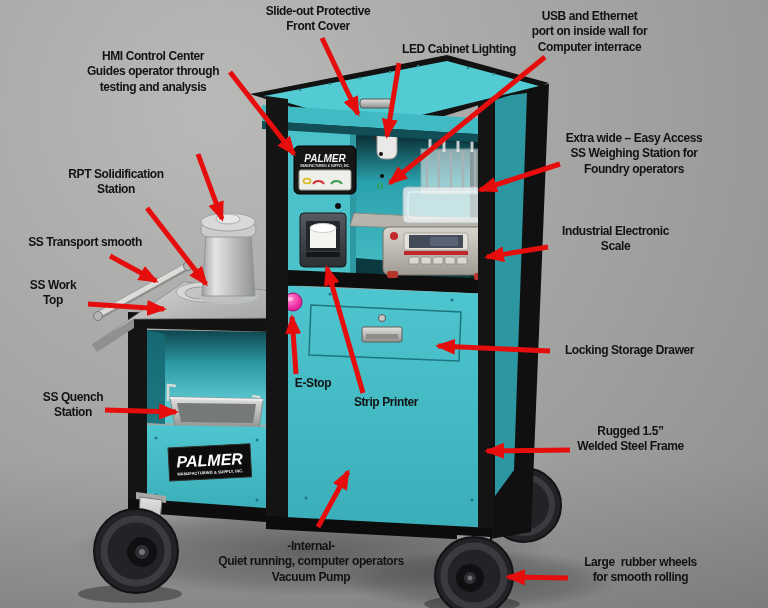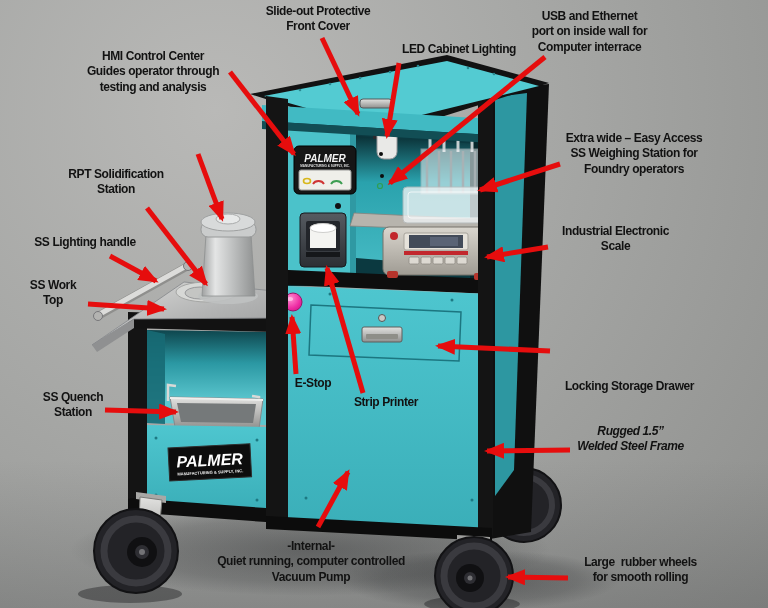--- a/index.html
+++ b/index.html
@@ -328,31 +328,31 @@
 Front Cover</div>
   <div class="callout" style="left:358px; top:42px;  width:130px;margin-left:36px;">LED Cabinet Lighting</div>
   <div class="callout" style="left:512px; top:9px;   width:155px;">USB and Ethernet
 port on inside wall for
 Computer interrace</div>
   <div class="callout" style="left:548px; top:131px; width:172px;">Extra wide – Easy Access
 SS Weighing Station for
 Foundry operators</div>
   <div class="callout" style="left:38px;  top:167px; width:156px;">RPT Solidification
 Station</div>
-  <div class="callout" style="left:24px;  top:235px; width:122px;">SS Lighting handle</div>
+  <div class="callout" style="left:24px;  top:235px; width:122px;">SS Transport smooth</div>
   <div class="callout" style="left:15px;  top:278px; width:76px;">SS Work
 Top</div>
   <div class="callout" style="left:538px; top:224px; width:155px;">Industrial Electronic
 Scale</div>
-  <div class="callout" style="left:552px; top:343px; width:155px;margin-top:36px;">Locking Storage Drawer</div>
+  <div class="callout" style="left:552px; top:343px; width:155px;">Locking Storage Drawer</div>
   <div class="callout" style="left:281px; top:376px; width:64px;">E-Stop</div>
   <div class="callout" style="left:338px; top:395px; width:96px;">Strip Printer</div>
   <div class="callout" style="left:33px;  top:390px; width:80px;">SS Quench
 Station</div>
-  <div class="callout" style="left:558px; top:424px; width:145px;font-style:italic;">Rugged 1.5”
+  <div class="callout" style="left:558px; top:424px; width:145px;">Rugged 1.5”
 Welded Steel Frame</div>
   <div class="callout" style="left:200px; top:539px; width:222px;">-Internal-
-Quiet running, computer controlled
+Quiet running, computer operators
 Vacuum Pump</div>
   <div class="callout" style="left:568px; top:555px; width:145px;">Large  rubber wheels
 for smooth rolling</div>
 
 </div>
 
 </body></html>

